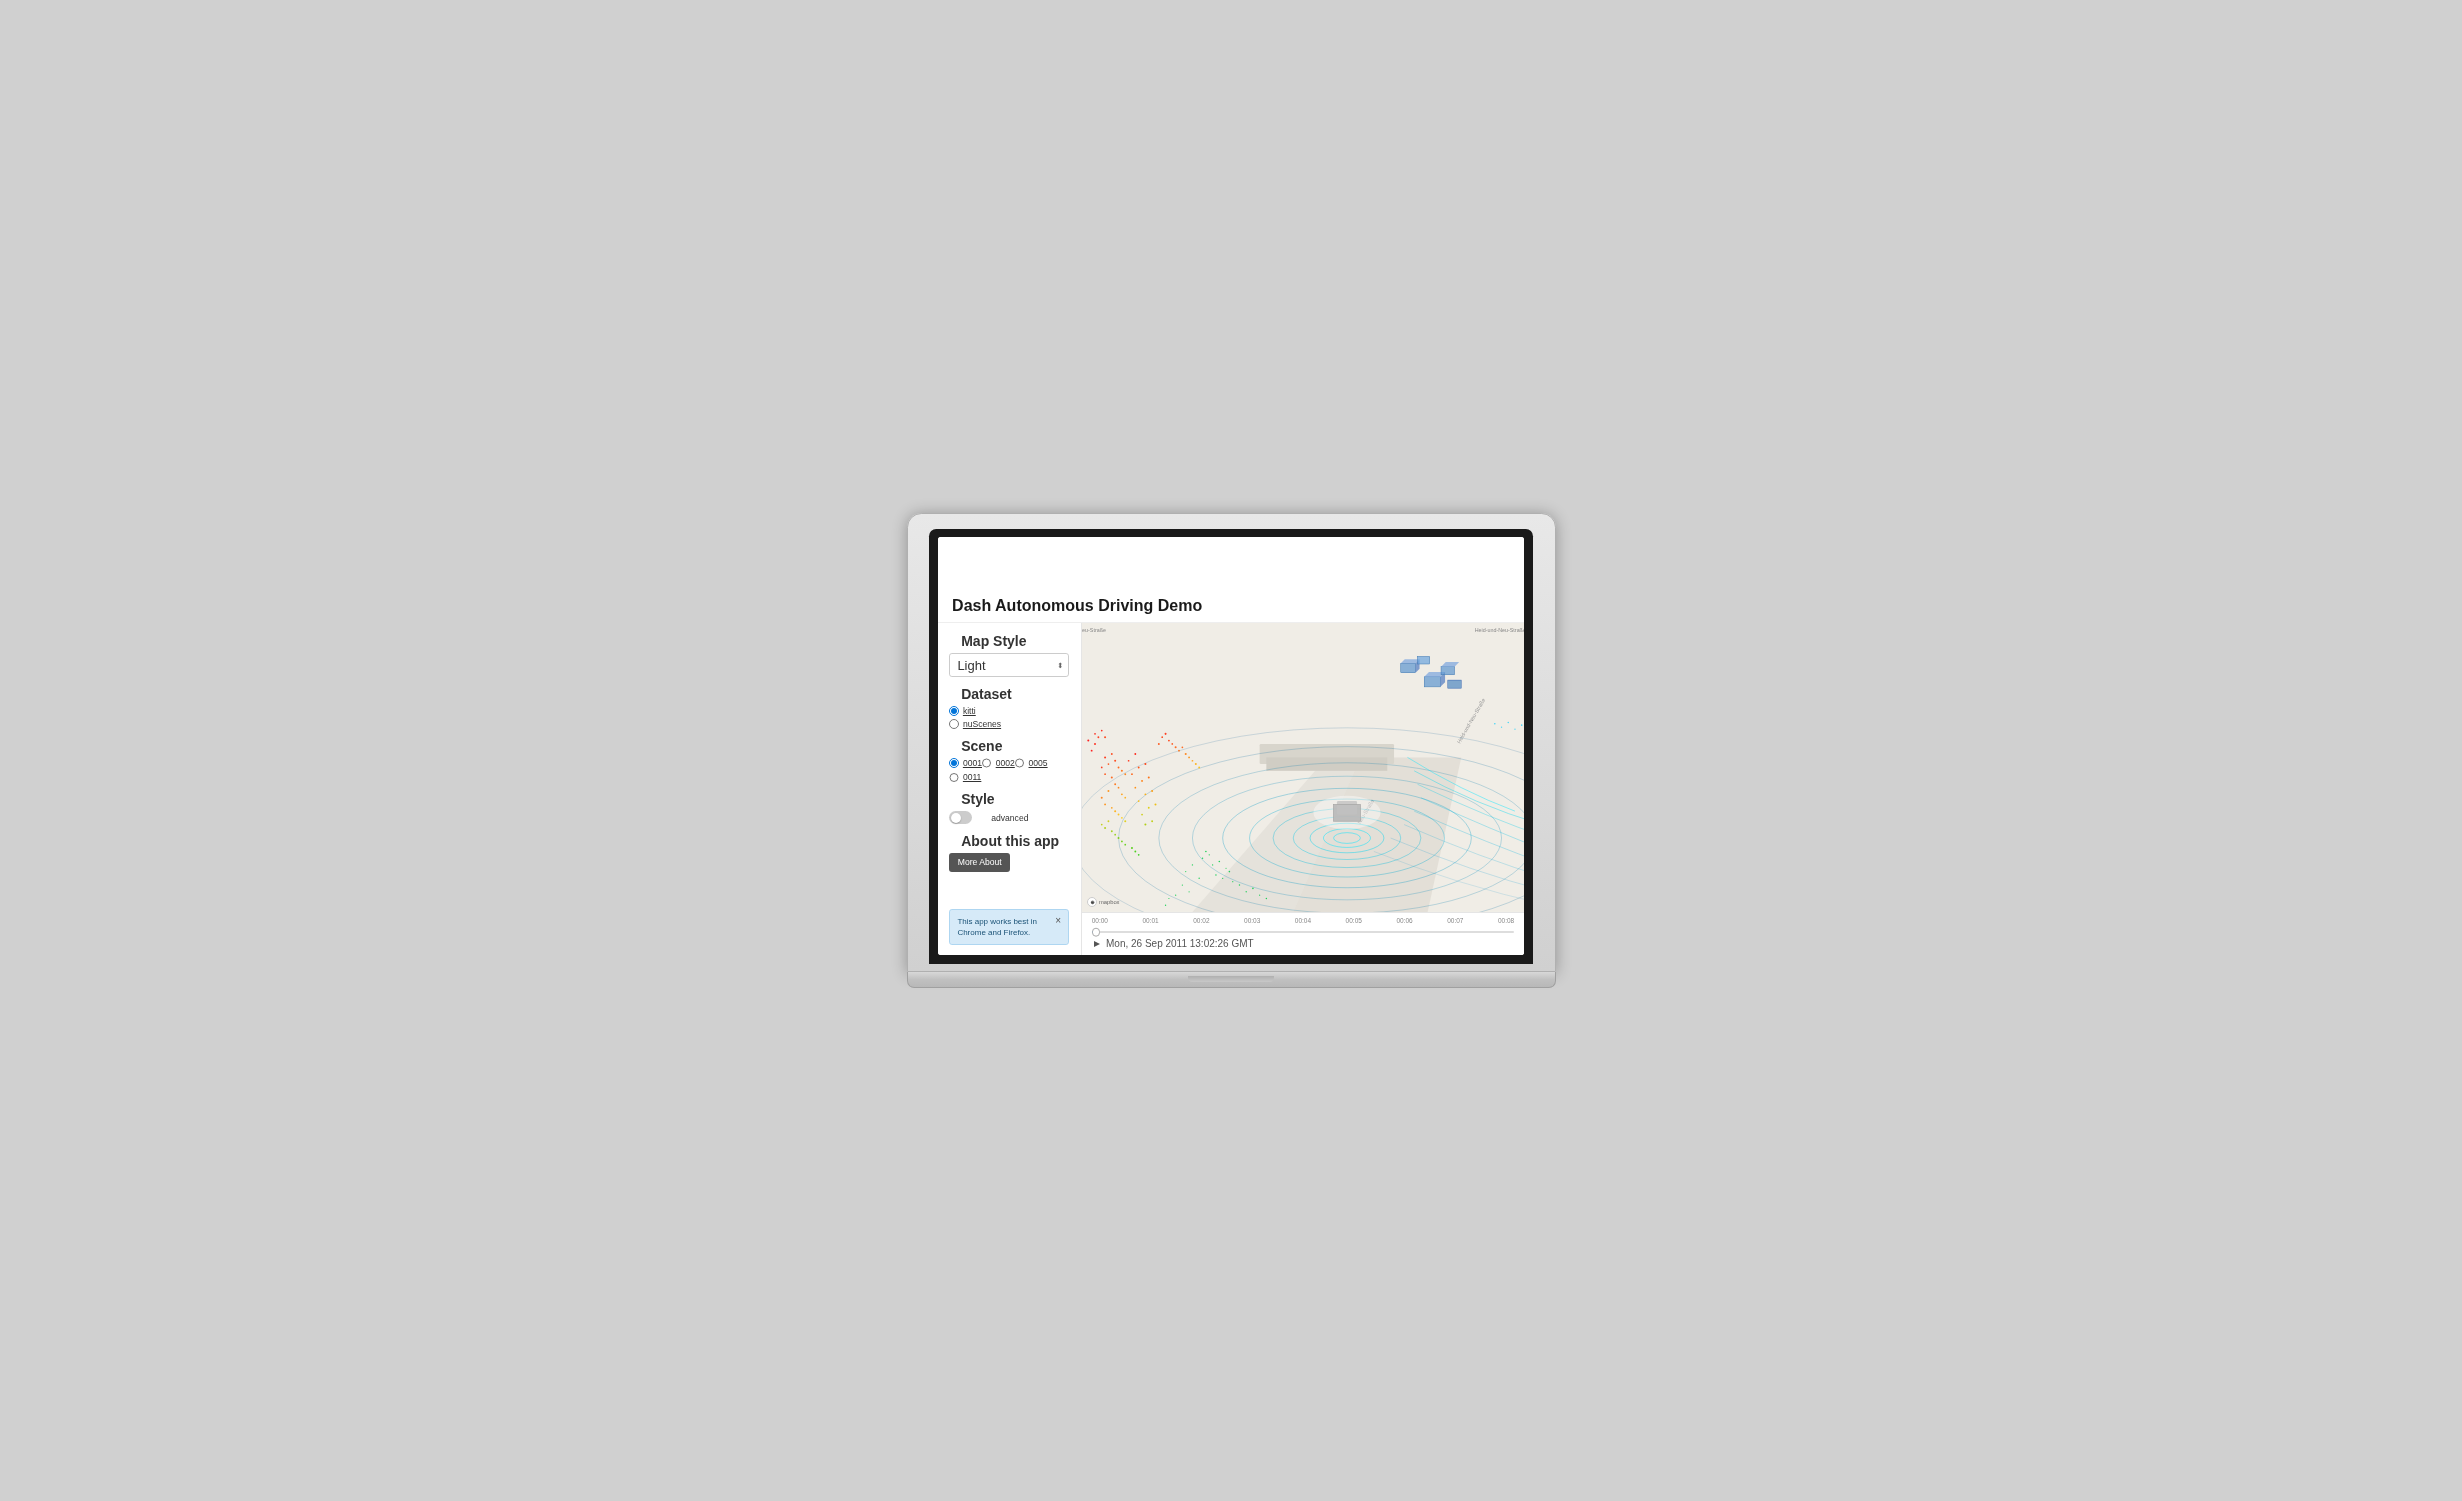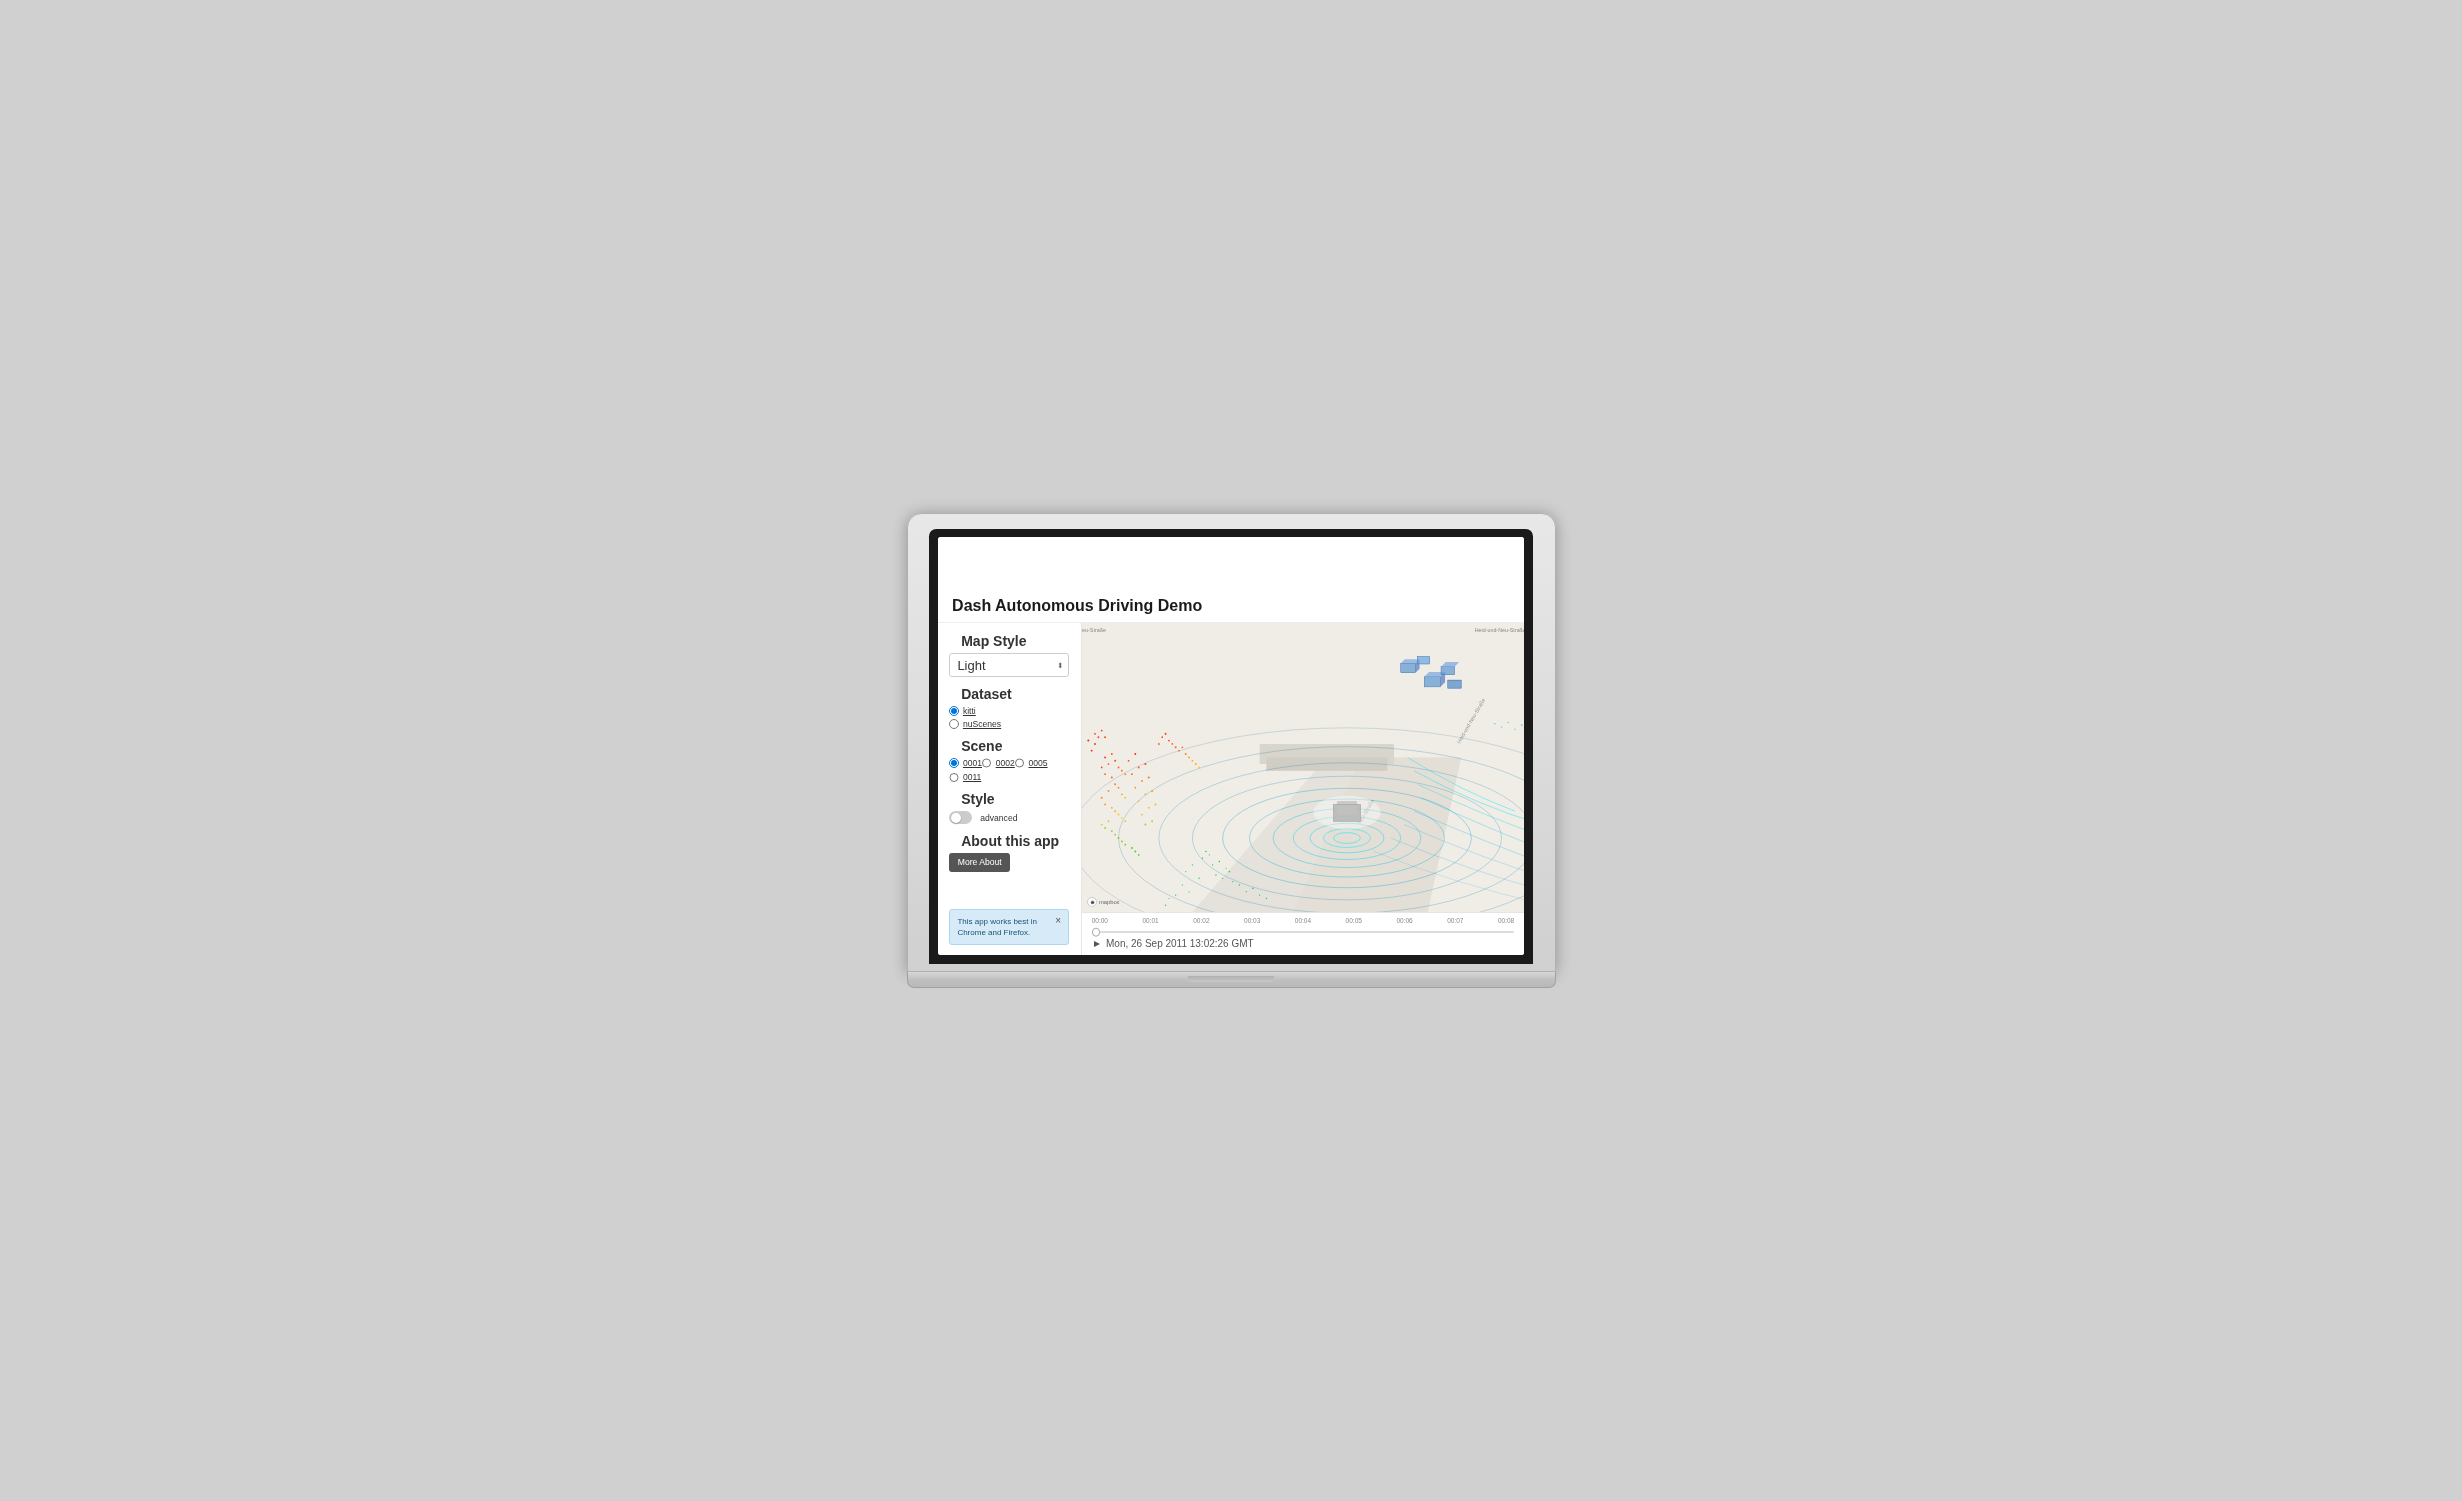--- a/index.html
+++ b/index.html
@@ -155,21 +155,21 @@
 
     .scene-row {
       display: flex;
       gap: 0;
       flex-wrap: wrap;
     }
 
     .toggle-wrapper {
       display: flex;
       align-items: center;
-      gap: 8px;
+      gap: 19px;
     }
 
     .toggle {
       width: 23px;
       height: 13px;
       background: #ccc;
       border-radius: 6.5px;
       position: relative;
       cursor: pointer;
     }

